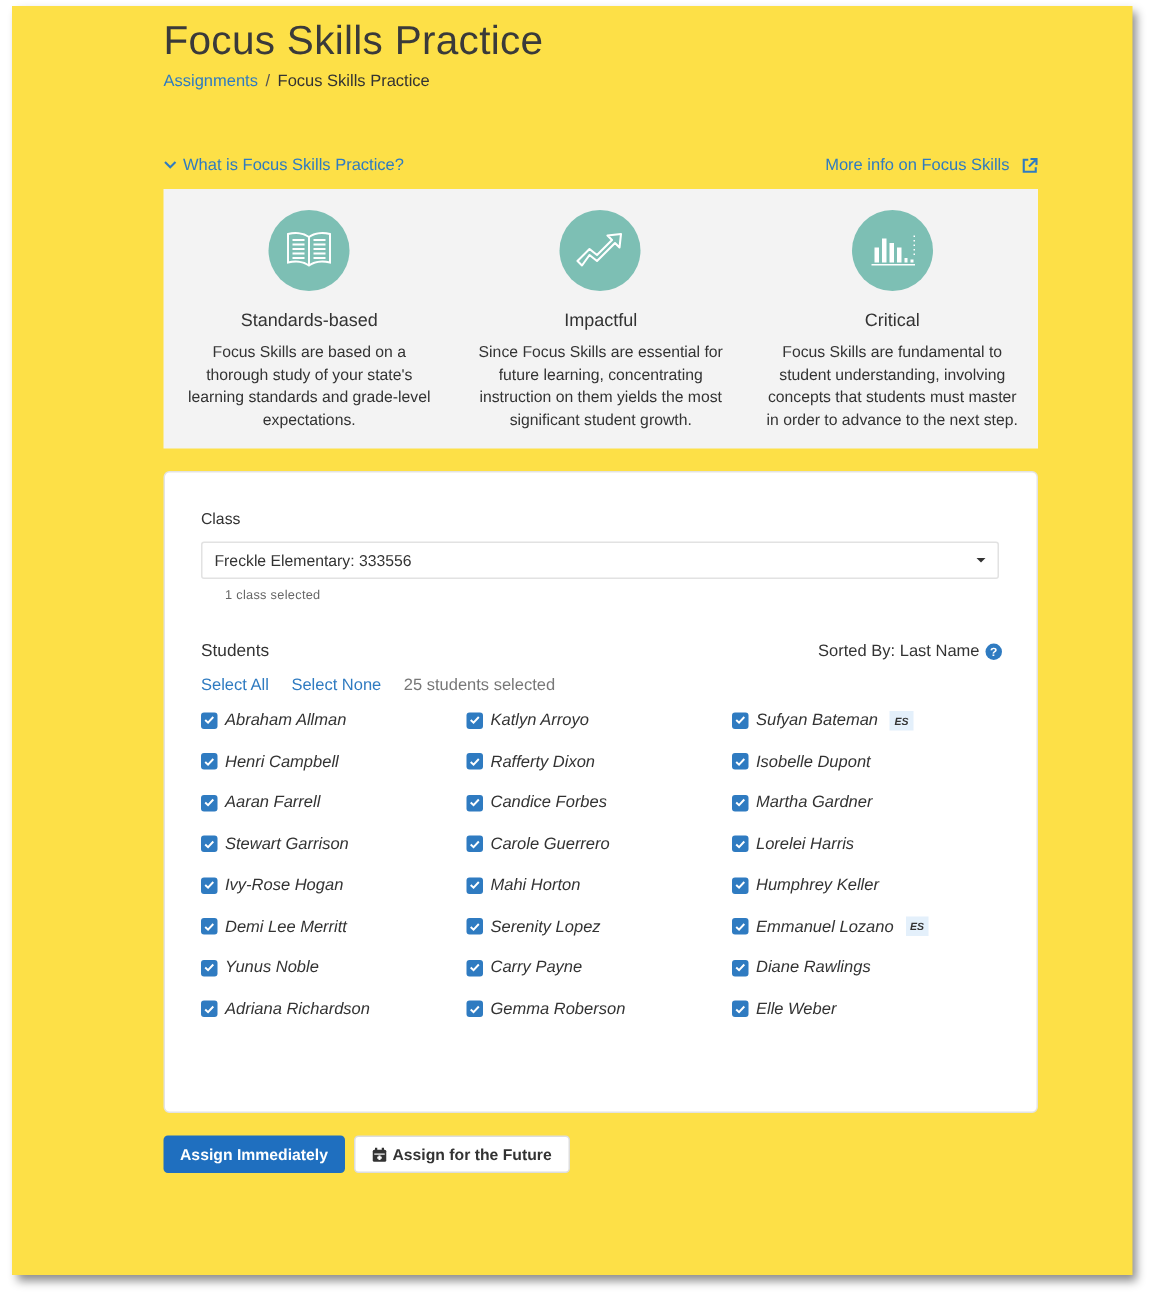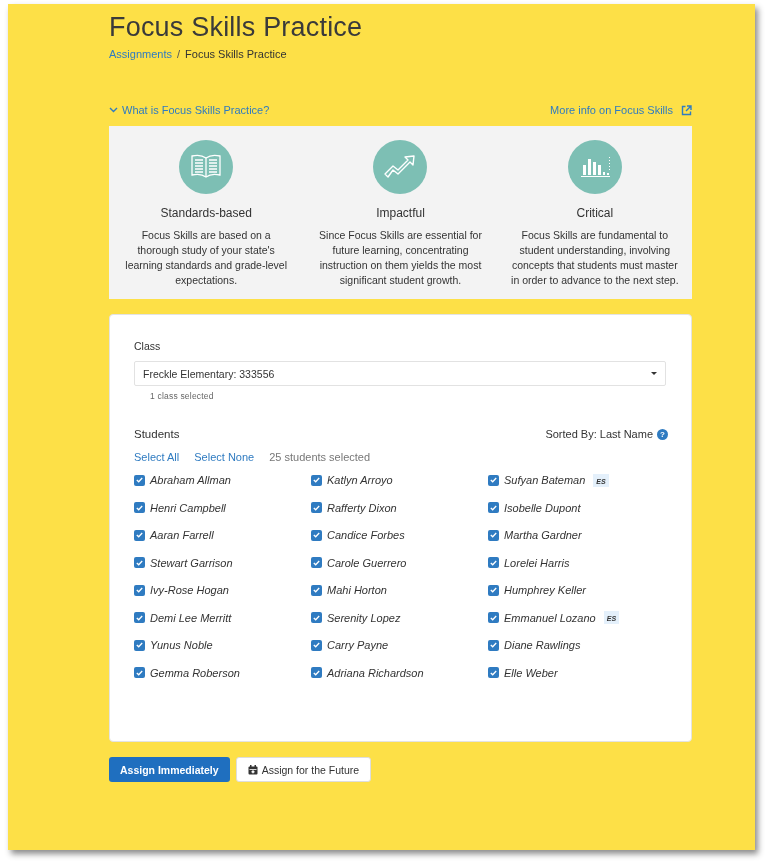--- a/index.html
+++ b/index.html
@@ -40,21 +40,21 @@
   .sel-links a { color: #2f7bc1; text-decoration: none; }
   .sel-links span.count { color: #777; }
 
   .students { position: absolute; top: 157px; left: 24px; width: 540px; display: grid; grid-template-columns: 177px 177px 180px; row-gap: 11.5px; font-style: italic; }
   .student { display: flex; align-items: center; gap: 5px; font-size: 11px; color: #333; height: 16px; white-space: nowrap; }
   .cb { width: 11px; height: 11px; background: #2f7bc1; border-radius: 2px; display: inline-flex; align-items: center; justify-content: center; flex: 0 0 auto; }
   .badge { font-size: 7px; font-weight: bold; color: #333; background: #e4f0fb; padding: 4px 3px 2px 3px; margin-left: 3px; }
 
   .btns { position: absolute; top: 753px; left: 0; display: flex; gap: 6px; }
   .btn-primary { background: #1f6fbf; color: #fff; font-size: 10.5px; font-weight: bold; height: 25px; padding: 0 11px; border-radius: 3px; border: none; display: flex; align-items: center; font-family: "Liberation Sans", sans-serif; }
-  .btn-secondary { background: #fff; color: #333; font-size: 10.5px; font-weight: normal; height: 25px; padding: 0 11px; border-radius: 3px; border: 1px solid #ddd; display: flex; align-items: center; gap: 4px; font-family: "Liberation Sans", sans-serif; }
+  .btn-secondary { background: #fff; color: #333; font-size: 10.5px; font-weight: bold; height: 25px; padding: 0 11px; border-radius: 3px; border: 1px solid #ddd; display: flex; align-items: center; gap: 4px; font-family: "Liberation Sans", sans-serif; }
 </style>
 </head>
 <body>
 
 <div class="page">
   <div class="content">
 
     <h1 class="title">Focus Skills Practice</h1>
 
     <div class="breadcrumb">
@@ -309,29 +309,29 @@
               </svg>
             </span>
             <span>Diane Rawlings</span>
           </label>
           <label class="student">
             <span class="cb">
               <svg width="7" height="6" viewBox="0 0 7 6">
                 <path d="M0.8 3 L2.7 4.8 L6.2 1" stroke="#fff" stroke-width="1.3" fill="none"></path>
               </svg>
             </span>
+            <span>Adriana Richardson</span>
+          </label>
+          <label class="student">
+            <span class="cb">
+              <svg width="7" height="6" viewBox="0 0 7 6">
+                <path d="M0.8 3 L2.7 4.8 L6.2 1" stroke="#fff" stroke-width="1.3" fill="none"></path>
+              </svg>
+            </span>
             <span>Gemma Roberson</span>
-          </label>
-          <label class="student">
-            <span class="cb">
-              <svg width="7" height="6" viewBox="0 0 7 6">
-                <path d="M0.8 3 L2.7 4.8 L6.2 1" stroke="#fff" stroke-width="1.3" fill="none"></path>
-              </svg>
-            </span>
-            <span>Adriana Richardson</span>
           </label>
           <label class="student">
             <span class="cb">
               <svg width="7" height="6" viewBox="0 0 7 6">
                 <path d="M0.8 3 L2.7 4.8 L6.2 1" stroke="#fff" stroke-width="1.3" fill="none"></path>
               </svg>
             </span>
             <span>Elle Weber</span>
           </label>
         </div>

